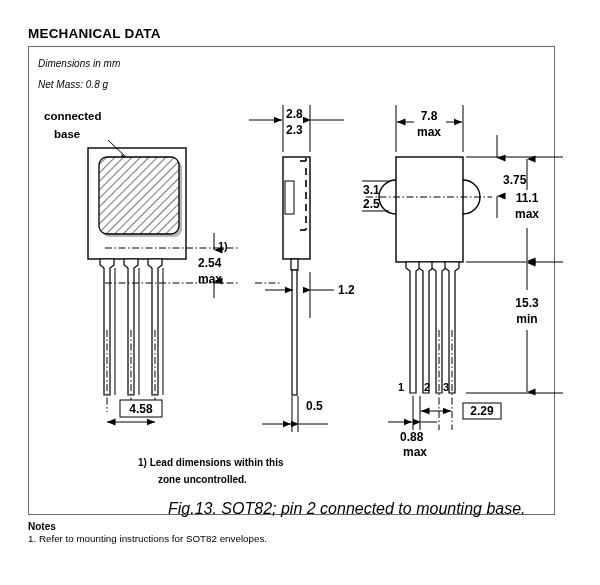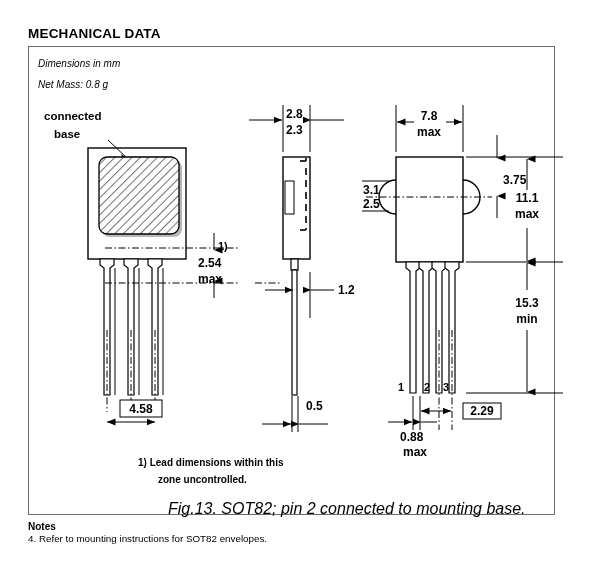--- a/index.html
+++ b/index.html
@@ -136,21 +136,21 @@
   <div class="bold-label" id="mounting-word">connected</div>
   <div class="bold-label" id="base-word">base</div>
 
   <div class="figure-note" id="lead-note-l1">1) Lead dimensions within this</div>
   <div class="figure-note" id="lead-note-l2">zone uncontrolled.</div>
 
   <div id="figure-caption">Fig.13.  SOT82; pin 2 connected to mounting base.</div>
 
   <div id="notes-block">
     <div id="notes-heading">Notes</div>
-    <div>4. Refer to mounting instructions for SOT82 envelopes.</div>
+    <div>1. Refer to mounting instructions for SOT82 envelopes.</div>
   </div>
 
   <svg class="draw" viewBox="0 0 600 585">
     <defs>
       <pattern id="hatch" width="6" height="6" patternUnits="userSpaceOnUse" patternTransform="rotate(45)">
         <rect width="6" height="6" fill="#ffffff"></rect>
         <line x1="0" y1="0" x2="0" y2="6" stroke="#000" stroke-width="1.1"></line>
       </pattern>
       <marker id="arrR" markerWidth="9" markerHeight="8" refX="8.5" refY="4" orient="auto">
         <path d="M0,0.5 L8.5,4 L0,7.5 z" fill="#000"></path>

